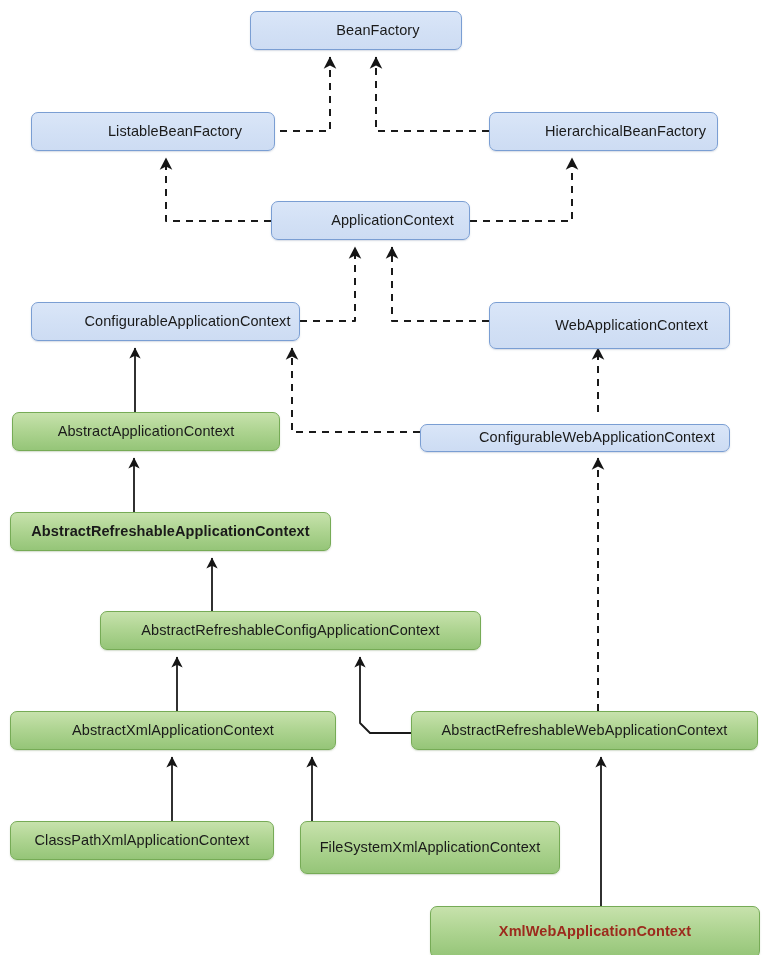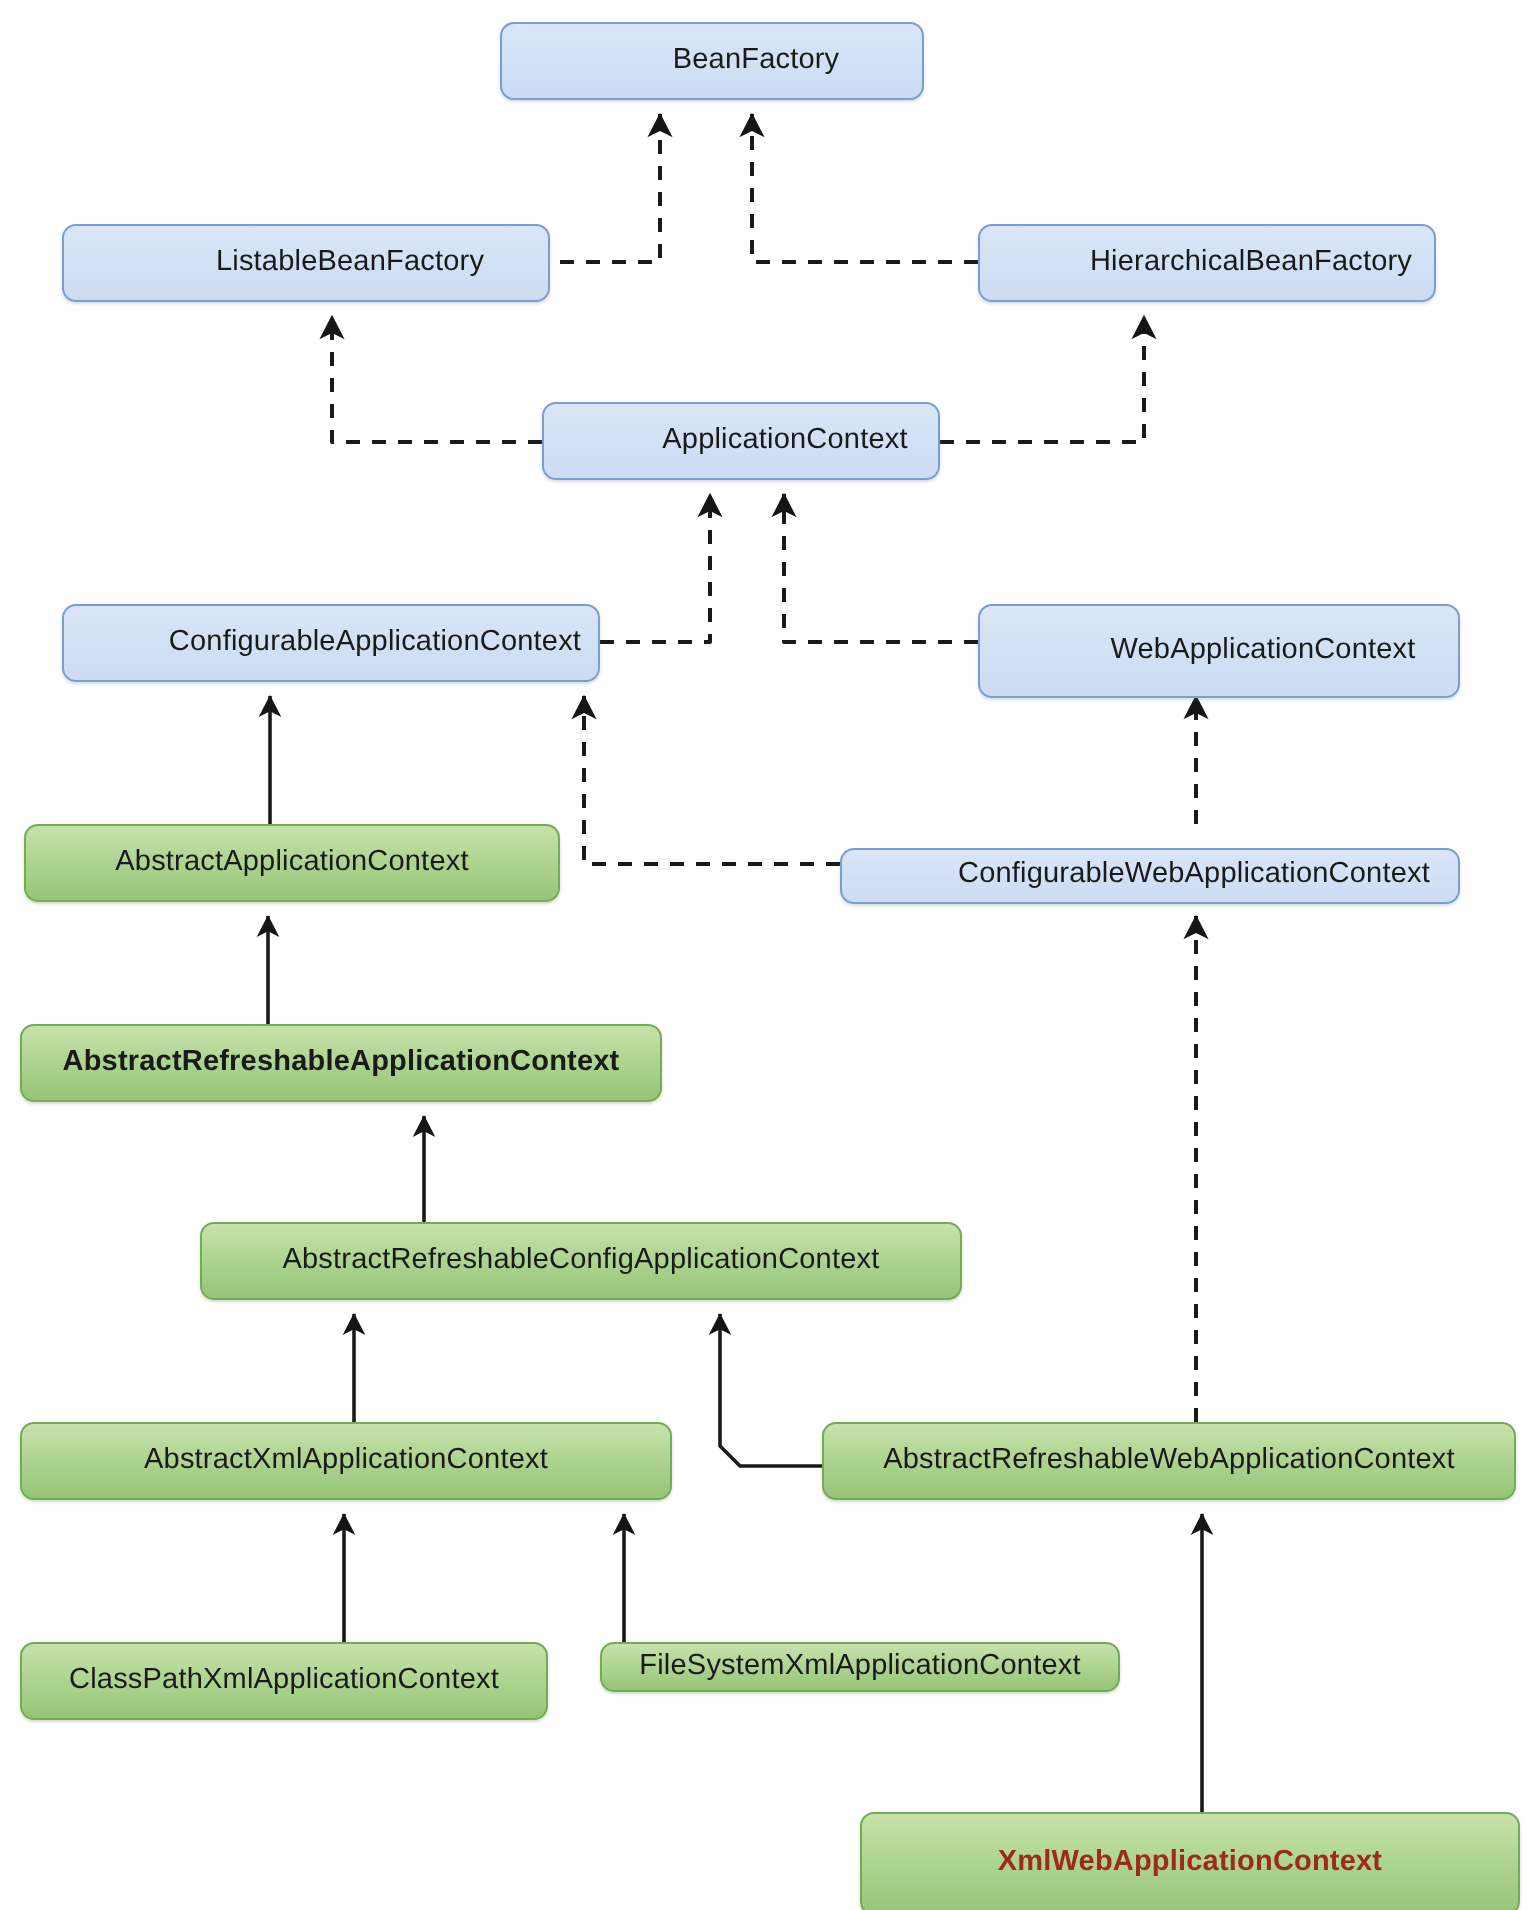--- a/index.html
+++ b/index.html
@@ -121,20 +121,20 @@
       </div>
       <div class="node impl" style="left: 10px; top: 711px; width: 326px; height: 39px;">
         <span>AbstractXmlApplicationContext</span>
       </div>
       <div class="node impl" style="left: 411px; top: 711px; width: 347px; height: 39px;">
         <span>AbstractRefreshableWebApplicationContext</span>
       </div>
       <div class="node impl" style="left: 10px; top: 821px; width: 264px; height: 39px;">
         <span>ClassPathXmlApplicationContext</span>
       </div>
-      <div class="node impl" style="left: 300px; top: 821px; width: 260px; height: 25px;">
+      <div class="node impl" style="left: 300px; top: 821px; width: 260px; height: 53px;">
         <span>FileSystemXmlApplicationContext</span>
       </div>
       <div class="node impl highlight" style="left: 430px; top: 906px; width: 330px; height: 52px;">
         <span>XmlWebApplicationContext</span>
       </div>
     </div>
 </div>
 
 </body></html>

